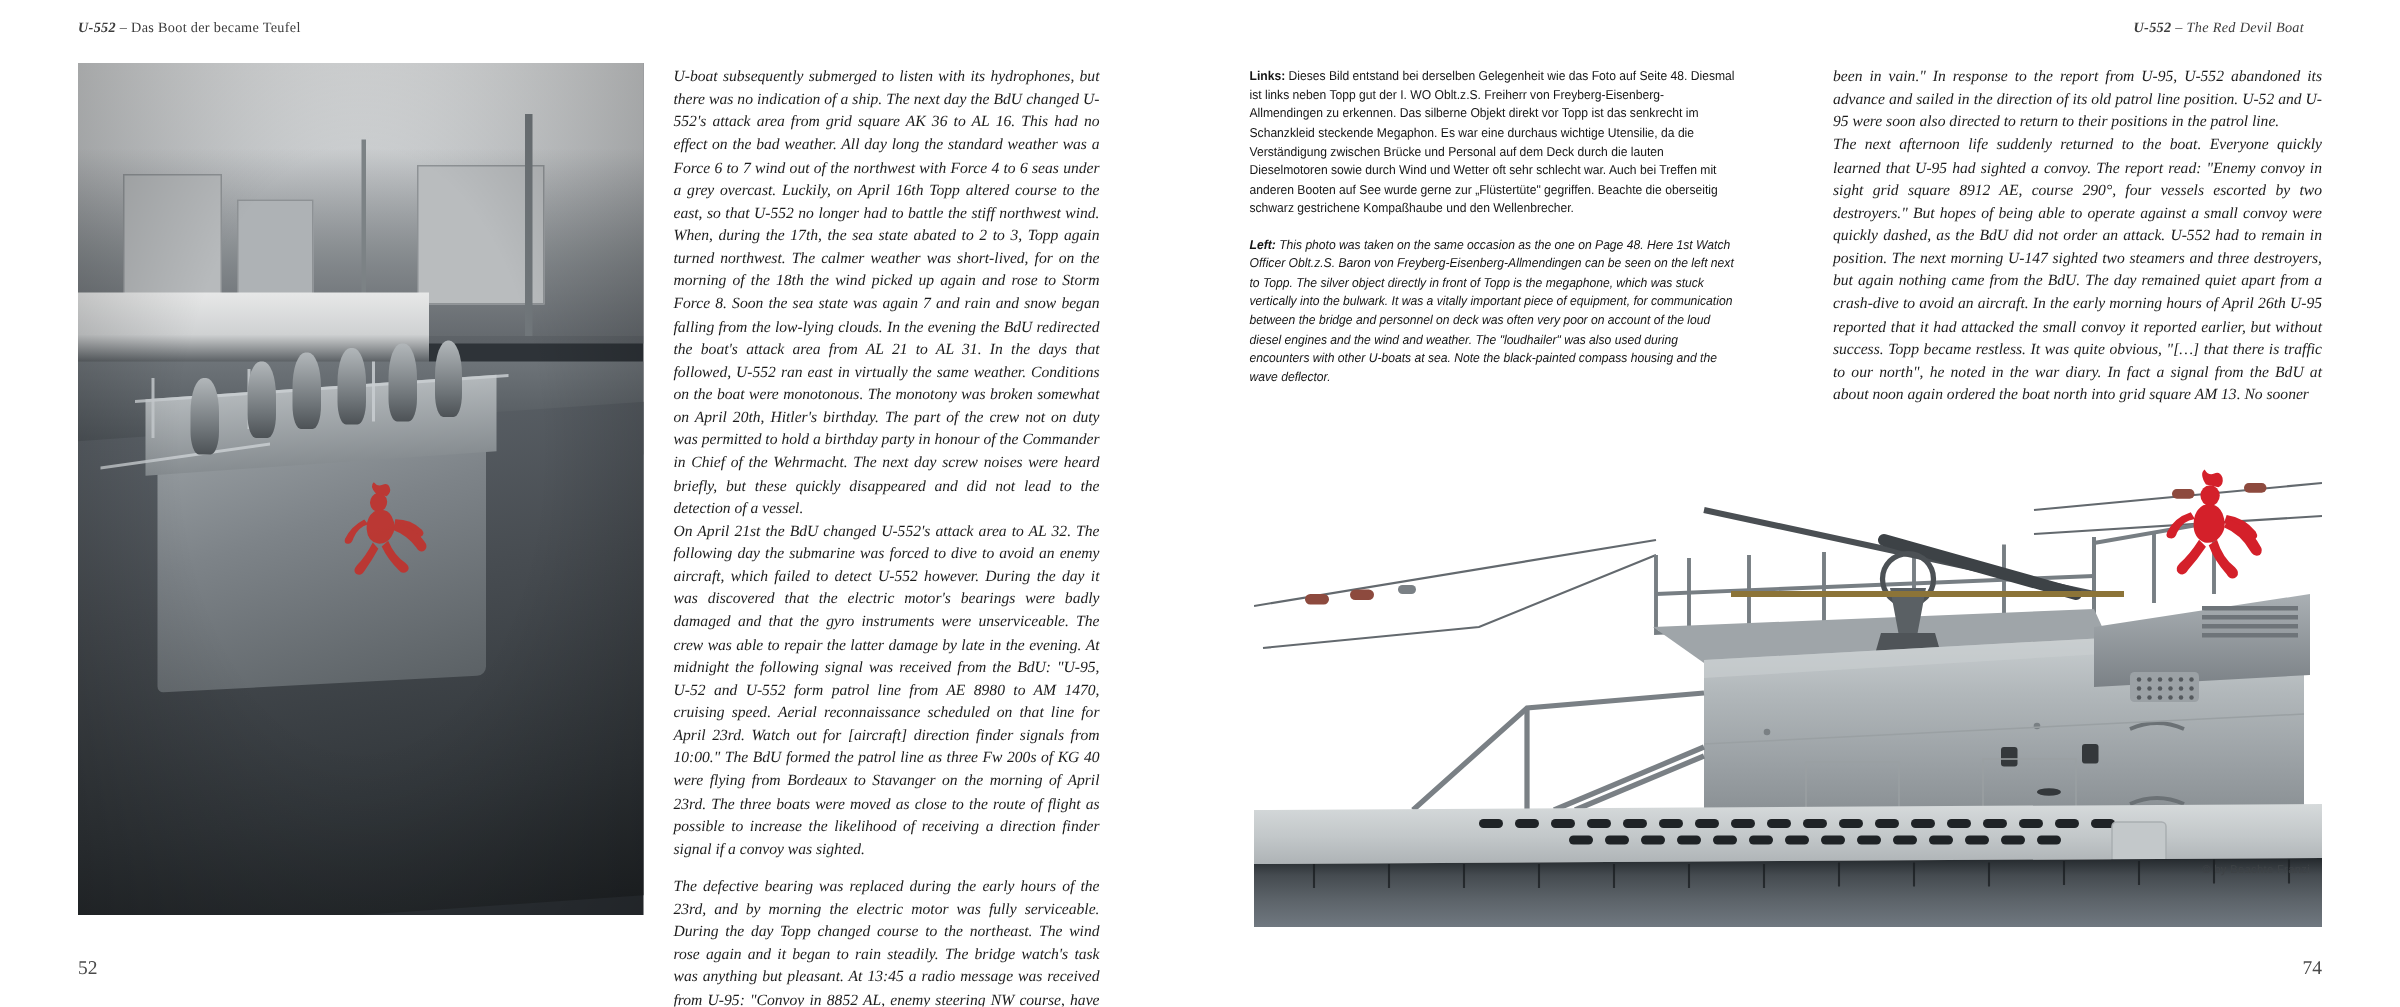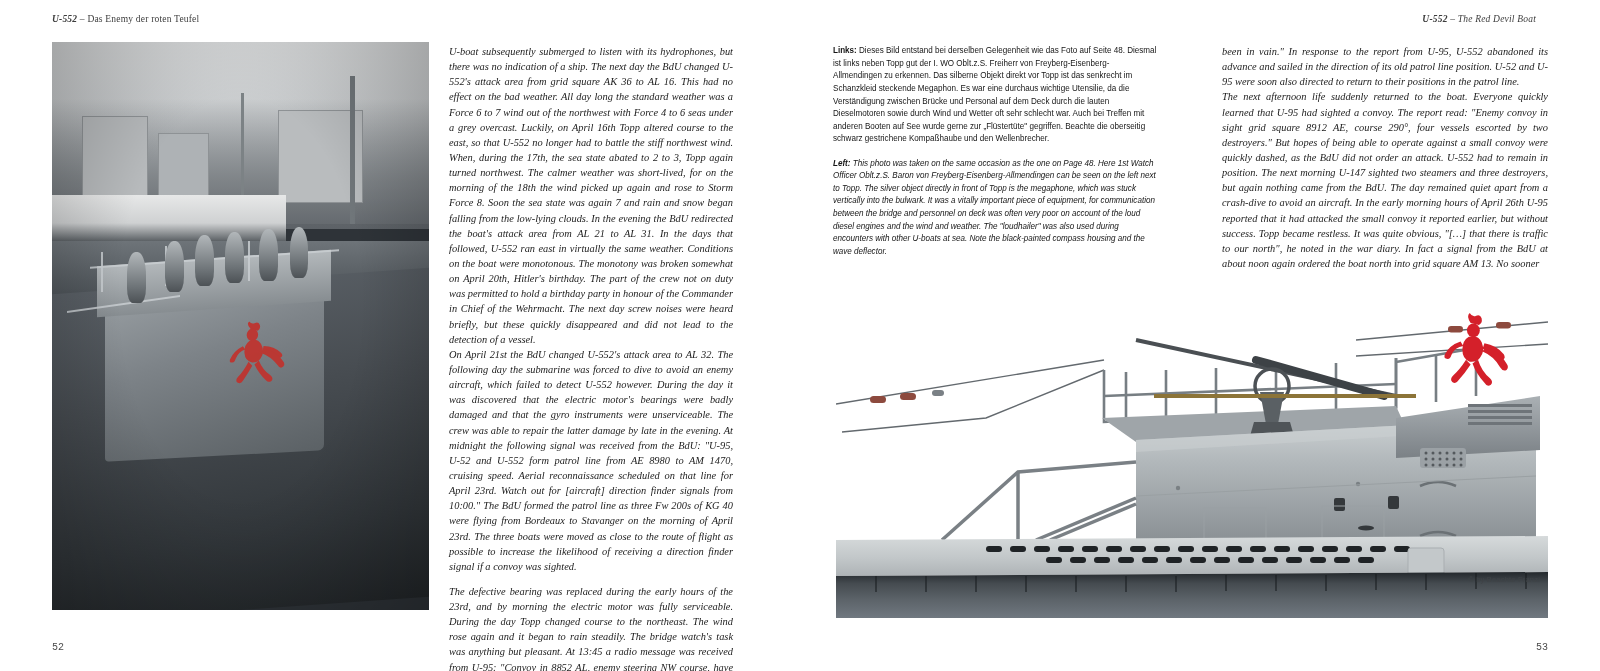--- a/index.html
+++ b/index.html
@@ -19,22 +19,22 @@
   }
   .runhead.left{left:52px;}
   .runhead.right{right:64px;}
   .runhead .boat{font-weight:bold;font-style:italic;margin-top:40px;}
   .runhead .ttl{font-style:normal;}
   .runhead.right .ttl{font-style:italic;}
 
   
   .folio{
     position:absolute;bottom:18px;
-    font-family:Liberation Mono, monospace;
-    font-size:10px;color:#4a4a4a;text-align:right;
+    font-family:Liberation Serif, serif;
+    font-size:13px;color:#4a4a4a;text-align:right;
   }
   .folio.left{left:52px;}
   .folio.right{right:52px;}
 
   
   .photo-frame{
     position:absolute;left:52px;top:42px;width:377px;height:568px;
     background:#2e3338;overflow:hidden;
   }
   .photo-sky{
@@ -131,21 +131,21 @@
     font-family:"Liberation Sans", sans-serif;
     font-size:7.5px;color:#3f4346;letter-spacing:.2px;
   }
 </style>
 </head>
 <body>
 
 <div class="spread">
 
   <div class="runhead left">
-    <span class="boat">U-552</span><span> – </span><span class="ttl">Das Enemy der roten Teufel</span>
+    <span class="boat">U-552</span><span> – </span><span class="ttl">Das Boot der became Teufel</span>
   </div>
 
   <div class="photo-frame">
     <div class="photo-sky"></div>
     <div class="photo-bg-bldg"></div>
     <div class="bld" style="left:8%;top:13%;width:17%;height:14%;"></div>
     <div class="bld" style="left:28%;top:16%;width:13%;height:11%;background:#aeb2b5;"></div>
     <div class="bld" style="left:60%;top:12%;width:22%;height:16%;background:#b9bcbe;"></div>
     <div class="bld" style="left:79%;top:6%;width:1.4%;height:26%;background:#70767a;border:0;"></div>
     <div class="bld" style="left:50%;top:9%;width:1%;height:20%;background:#7c8285;border:0;"></div>
@@ -396,15 +396,15 @@
         <path d="M490 275 L490 291"></path>
           <path d="M540 274 L540 290"></path>
           <path d="M590 274 L590 290"></path>
         <path d="M640 273 L640 289"></path>
           <path d="M690 273 L690 289"></path>
       </g>
     </svg>
     <div class="art-credit">© by Beachte Franzi</div>
   </div>
 
-  <div class="folio right">53</div>
+  <div class="folio right">74</div>
 
 </div>
 
 </body></html>

